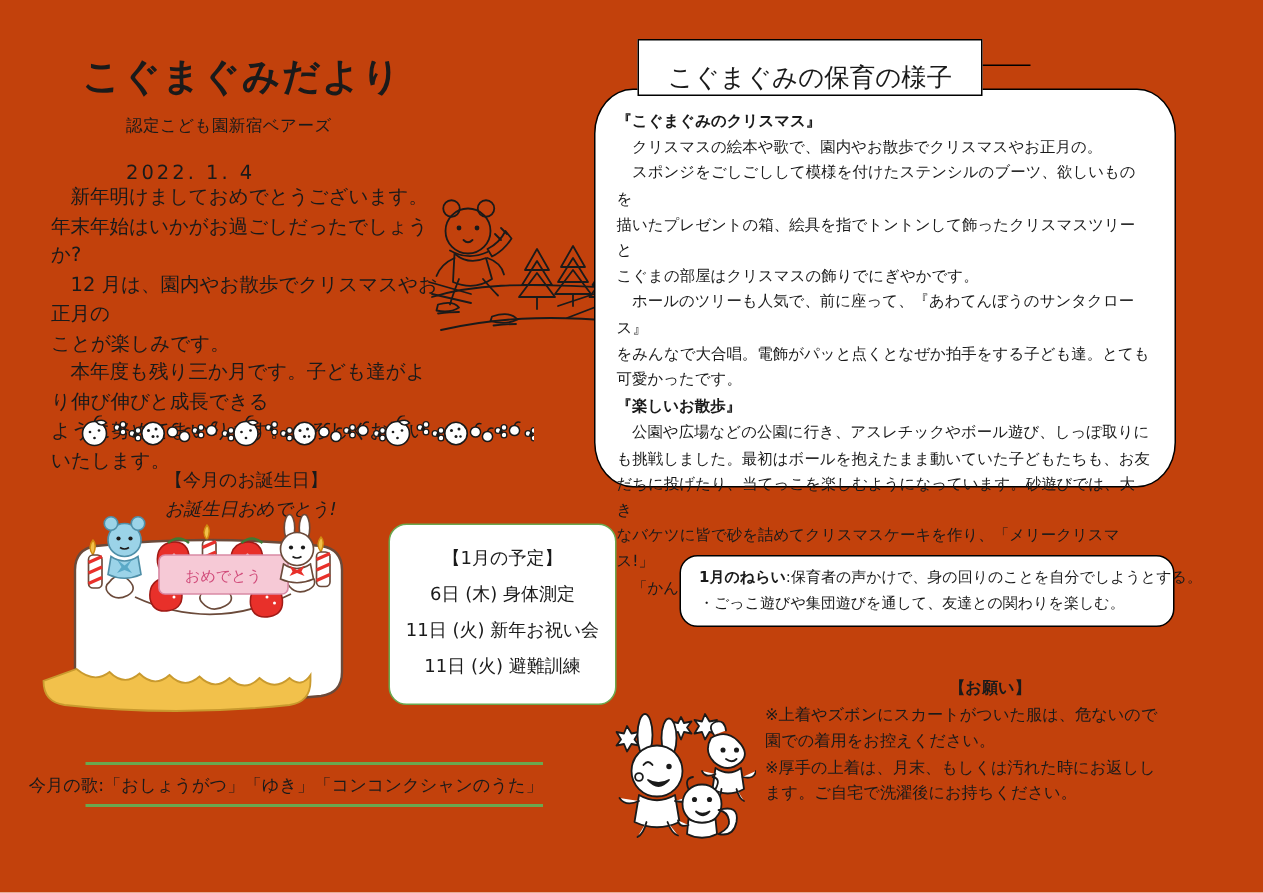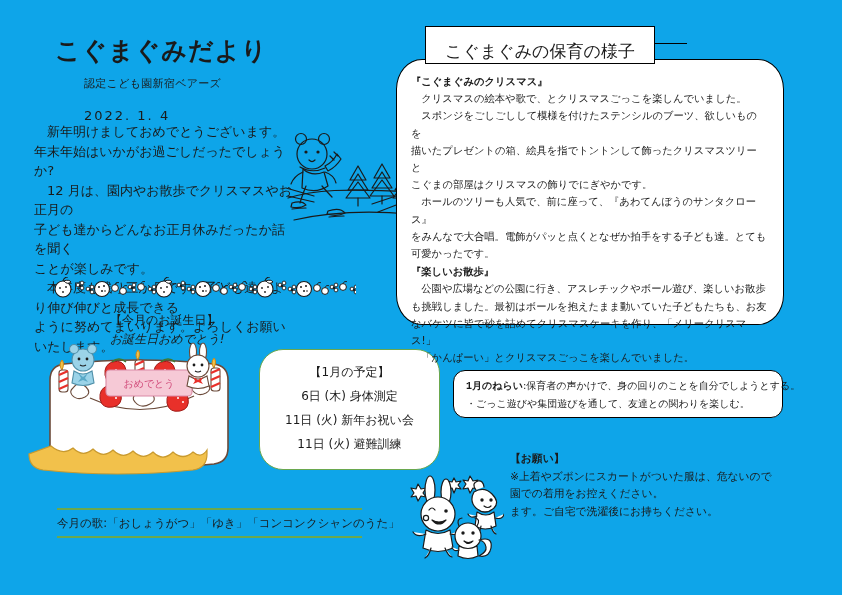--- a/index.html
+++ b/index.html
@@ -9,21 +9,21 @@
   }
   body {
     font-family: "DejaVu Sans", "Liberation Sans", sans-serif;
     color: #1a1a1a;
   }
   #page {
     position: relative;
     width: 842px;
     height: 595px;
     overflow: hidden;
-    background: #0ea5e9;
+    background: #c2410c;
   }
   .abs { position: absolute; }
 
   
   #masthead-title {
     left: 55px; top: 34px;
     font-size: 25px;
     font-weight: bold;
     letter-spacing: 1px;
     white-space: nowrap;
@@ -72,23 +72,23 @@
     font-style: italic;
   }
 
   #cake-art { left: 28px; top: 342px; }
   #skater-art { left: 284px; top: 126px; }
   #critters-art { left: 396px; top: 466px; }
 
   
   #schedule-box {
     left: 259px; top: 349px;
-    width: 181px; height: 121px;
+    width: 152px; height: 121px;
     border: 1.6px solid #6aa84f;
-    border-radius: 24px;
+    border-radius: 12px;
     box-sizing: border-box;
     background: #ffffff;
   }
   #schedule-title {
     margin: 14px 0 0 0;
     text-align: center;
     font-size: 12px;
   }
   .schedule-row {
     font-size: 12px;
@@ -99,21 +99,21 @@
 
   
   #songs-bar {
     left: 57px; top: 508px;
     width: 305px; height: 30px;
     border-top: 2px solid #6aa84f;
     border-bottom: 2px solid #6aa84f;
     box-sizing: border-box;
     display: flex;
     align-items: center;
-    justify-content: flex-start;
+    justify-content: flex-end;
   }
   #songs-text { font-size: 11.5px; white-space: nowrap; }
 
   
   #right-panel {
     left: 396px; top: 59px;
     width: 388px; height: 266px;
     border: 1.8px solid #000000;
     border-radius: 26px / 30px;
     box-sizing: border-box;
@@ -155,47 +155,46 @@
   #aims-box {
     left: 453px; top: 370px;
     width: 330px; height: 48px;
     border: 1.8px solid #000000;
     border-radius: 12px;
     box-sizing: border-box;
     background: #ffffff;
     padding: 7px 12px 0 12px;
   }
   .aims-line { font-size: 10px; line-height: 16.5px; white-space: nowrap; }
-  .aims-label { font-weight: bold; font-family: Liberation Mono, monospace; }
+  .aims-label { font-weight: bold; }
 
   
   #requests-block {
     left: 510px; top: 450px;
     width: 300px;
     font-size: 10.8px;
     line-height: 17.5px;
   }
-  #requests-heading { font-weight: bold; margin: 0 0 1px 0; }
+  #requests-heading { font-weight: bold; margin: 0 0 1px 0; text-align: center; }
   #requests-block p { margin: 0; text-indent: 0; }
   .hang { padding-left: 0; }
 </style>
 </head>
 <body>
 
 <div id="page">
 
   <div class="abs" id="masthead-title">こぐまぐみだより</div>
   <div class="abs" id="issue-date">2022. 1. 4</div>
   <div class="abs" id="school-name">認定こども園新宿ベアーズ</div>
 
   <div class="abs" id="greeting-body">
     <p>新年明けましておめでとうございます。</p>
     <p class="noindent">年末年始はいかがお過ごしだったでしょうか?</p>
     <p>12 月は、園内やお散歩でクリスマスやお正月の</p>
-    <p class="noindent">子ども達からどんなお正月休みだったか話を聞く</p>
     <p class="noindent">ことが楽しみです。</p>
     <p>本年度も残り三か月です。子ども達がより伸び伸びと成長できる</p>
     <p class="noindent">ように努めてまいります。よろしくお願いいたします。</p>
   </div>
 
   <svg class="abs" id="skater-art" width="132" height="108" viewBox="0 0 132 108">
     <g fill="none" stroke="#1a1a1a" stroke-width="1.2" stroke-linecap="round" stroke-linejoin="round">
 
       <path d="M4 72 C 30 64, 60 62, 128 66"></path>
       <path d="M10 94 C 45 86, 80 84, 126 88"></path>
@@ -394,31 +393,32 @@
   </div>
 
   <div class="abs" id="panel-heading-rule"></div>
   <div class="abs" id="panel-heading-box">
     <span id="panel-heading-text">こぐまぐみの保育の様子</span>
   </div>
 
   <div class="abs" id="right-panel">
     <div id="panel-body">
       <p class="sec">『こぐまぐみのクリスマス』</p>
-      <p>クリスマスの絵本や歌で、とクリスマスごっこを楽しんでいました。</p>
+      <p>クリスマスの絵本や歌で、園内やお散歩でクリスマスやお正月の。</p>
       <p>スポンジをごしごしして模様を付けたステンシルのブーツ、欲しいものを</p>
       <p class="flush">描いたプレゼントの箱、絵具を指でトントンして飾ったクリスマスツリーと</p>
       <p class="flush">こぐまの部屋はクリスマスの飾りでにぎやかです。</p>
       <p>ホールのツリーも人気で、前に座って、『あわてんぼうのサンタクロース』</p>
       <p class="flush">をみんなで大合唱。電飾がパッと点くとなぜか拍手をする子ども達。とても</p>
       <p class="flush">可愛かったです。</p>
 
       <p class="sec">『楽しいお散歩』</p>
-      <p>公園や広場などの公園に行き、アスレチックやボール遊び、楽しいお散歩</p>
+      <p>公園や広場などの公園に行き、アスレチックやボール遊び、しっぽ取りに</p>
       <p class="flush">も挑戦しました。最初はボールを抱えたまま動いていた子どもたちも、お友</p>
+      <p class="flush">だちに投げたり、当てっこを楽しむようになっています。砂遊びでは、大き</p>
       <p class="flush">なバケツに皆で砂を詰めてクリスマスケーキを作り、「メリークリスマス!」</p>
       <p>「かんぱーい」とクリスマスごっこを楽しんでいました。</p>
     </div>
   </div>
 
   <div class="abs" id="aims-box">
     <div class="aims-line">
       <span class="aims-label">1月のねらい</span><span>:保育者の声かけで、身の回りのことを自分でしようとする。</span>
     </div>
     <div class="aims-line">・ごっこ遊びや集団遊びを通して、友達との関わりを楽しむ。</div>
@@ -464,16 +464,17 @@
       <path d="M63 80 q 9 5 18 0 l 1 10 q -10 5 -20 0 Z"></path>
       <path d="M83 74 q 14 -4 12 8 q -2 10 -12 8 q 8 -4 7 -9 q -1 -6 -7 -7 Z"></path>
       <path d="M63 84 q -6 2 -7 -3"></path>
     </g>
   </svg>
 
   <div class="abs" id="requests-block">
     <p id="requests-heading">【お願い】</p>
     <p class="hang">※上着やズボンにスカートがついた服は、危ないので</p>
     <p class="hang">園での着用をお控えください。</p>
+    <p class="hang">※厚手の上着は、月末、もしくは汚れた時にお返しし</p>
     <p class="hang">ます。ご自宅で洗濯後にお持ちください。</p>
   </div>
 
 </div>
 
 </body></html>

